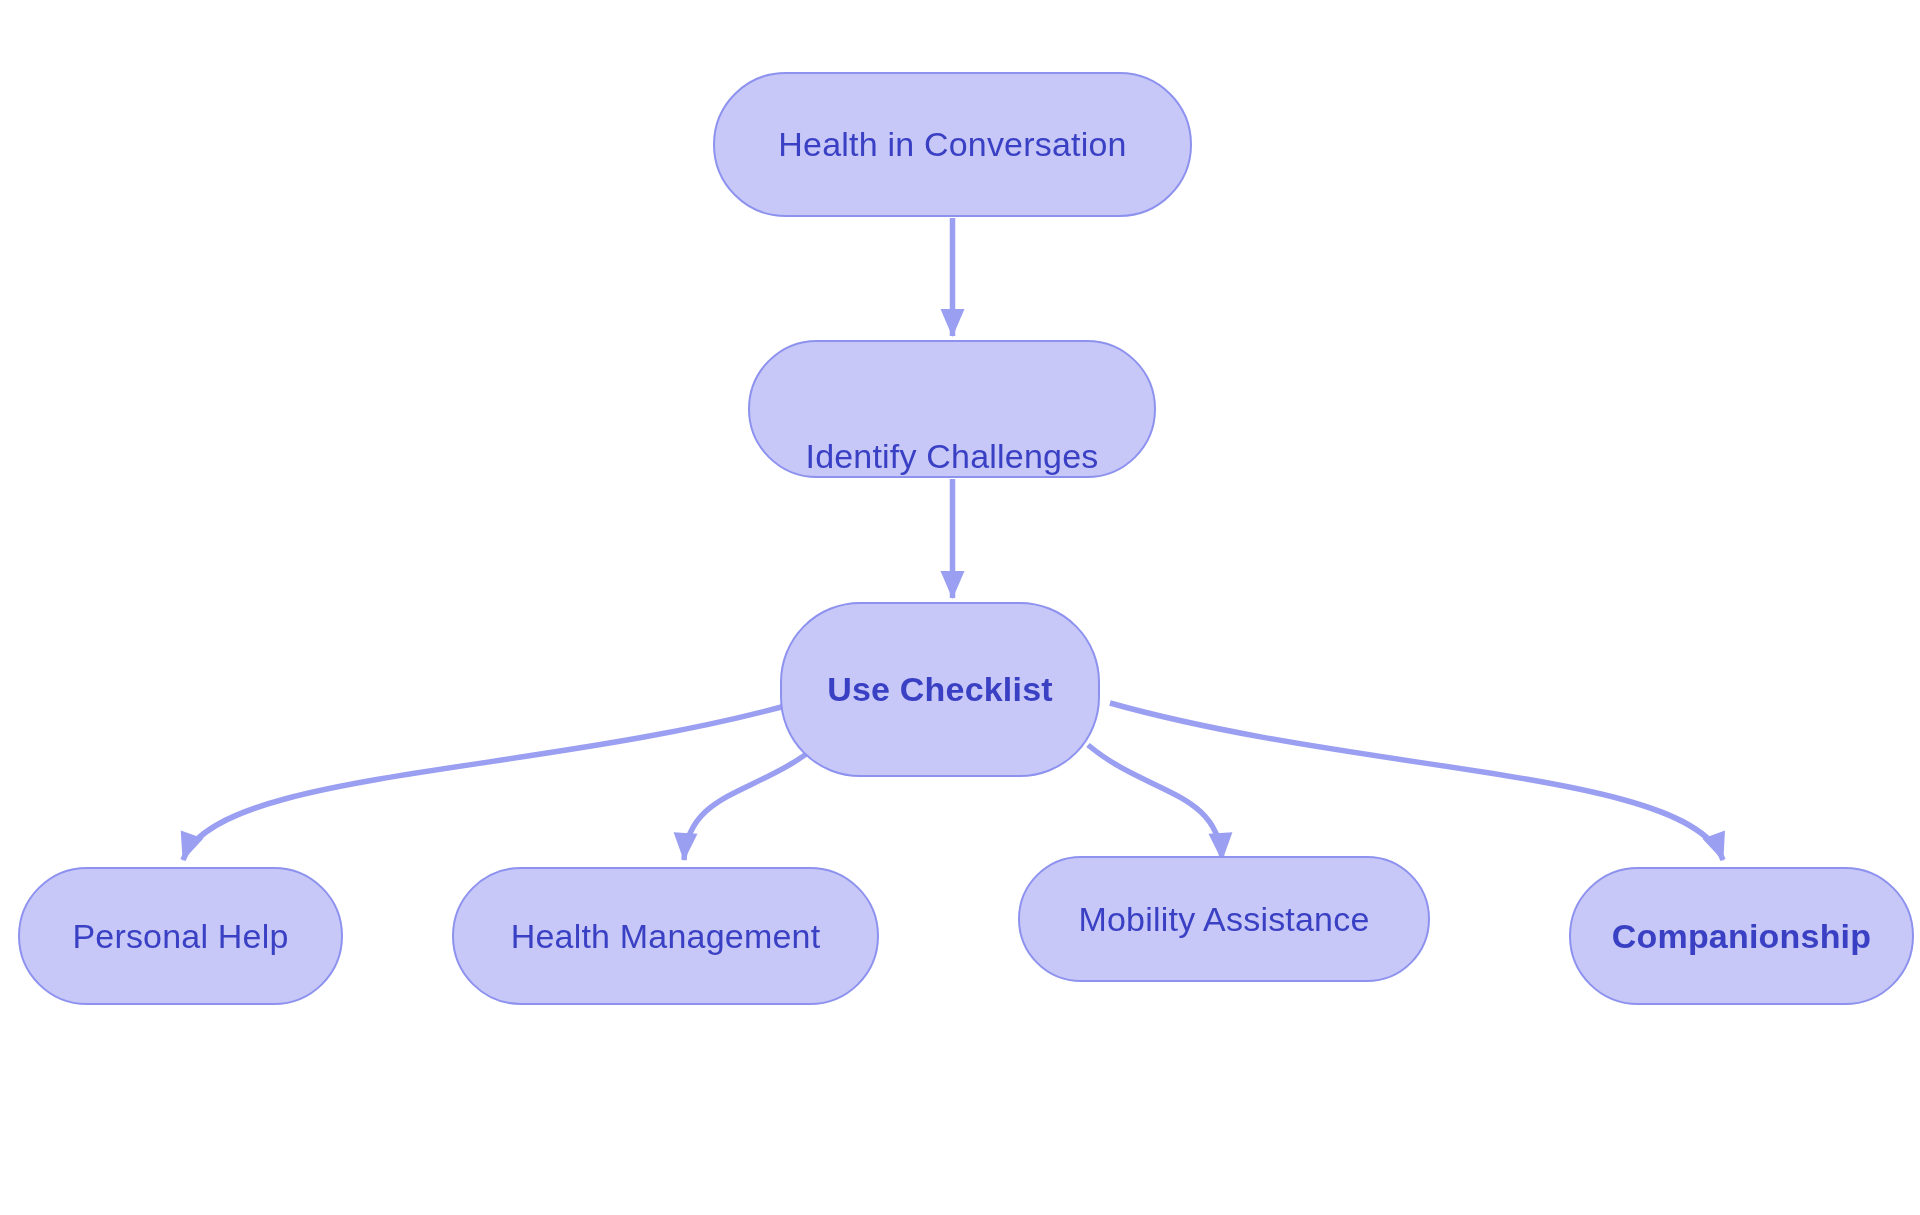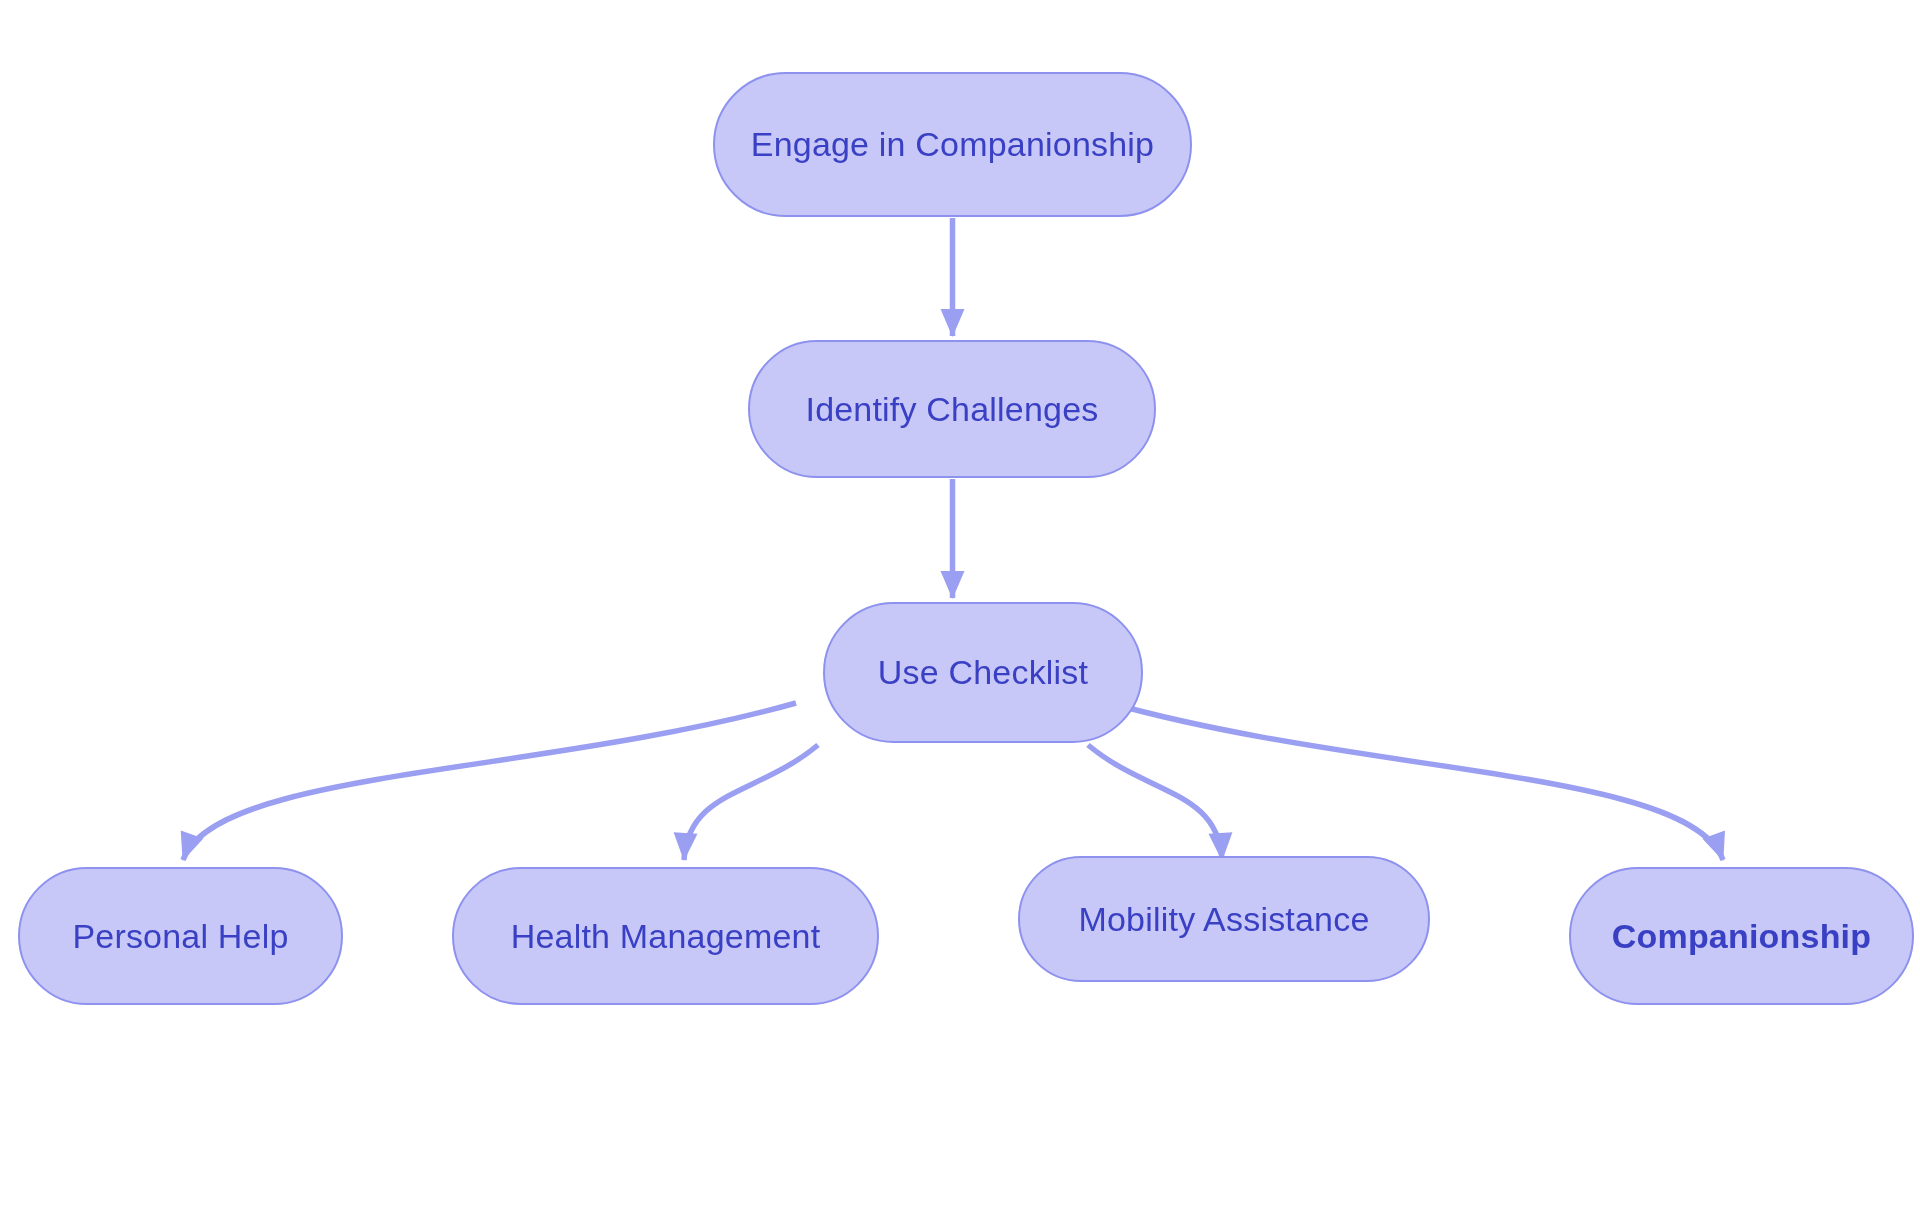--- a/index.html
+++ b/index.html
@@ -96,28 +96,28 @@
     </defs>
     <path class="edge" d="M 952.5 218 L 952.5 336" marker-end="url(#ah)"></path>
     <path class="edge" d="M 952.5 479 L 952.5 598" marker-end="url(#ah)"></path>
     <path class="edge" d="M 796 703 C 540 775, 215 770, 183 860" marker-end="url(#ah)"></path>
     <path class="edge" d="M 818 745 C 758 795, 688 790, 684 860" marker-end="url(#ah)"></path>
     <path class="edge" d="M 1088 745 C 1148 795, 1218 790, 1222 860" marker-end="url(#ah)"></path>
     <path class="edge" d="M 1110 703 C 1366 775, 1690 770, 1723 860" marker-end="url(#ah)"></path>
   </svg>
 
   <div class="node" style="left:713px; top:72px; width:479px; height:145px;">
-    <span class="node-label">Engage in Companionship</span>
+    <span class="node-label">Health in Conversation</span>
   </div>
 
-  <div class="node" style="left:748px; top:340px; width:408px; height:138px;">
+  <div class="node" style="left:748px; top:340px; width:408px; height:138px;align-items:flex-end;">
     <span class="node-label">Identify Challenges</span>
   </div>
 
-  <div class="node" style="left:823px; top:602px; width:320px; height:141px;">
+  <div class="node" style="left:780px; top:602px; width:320px; height:175px;font-weight:bold;">
     <span class="node-label">Use Checklist</span>
   </div>
 
   <div class="node" style="left:18px; top:867px; width:325px; height:138px;">
     <span class="node-label">Personal Help</span>
   </div>
 
   <div class="node" style="left:452px; top:867px; width:427px; height:138px;">
     <span class="node-label">Health Management</span>
   </div>

